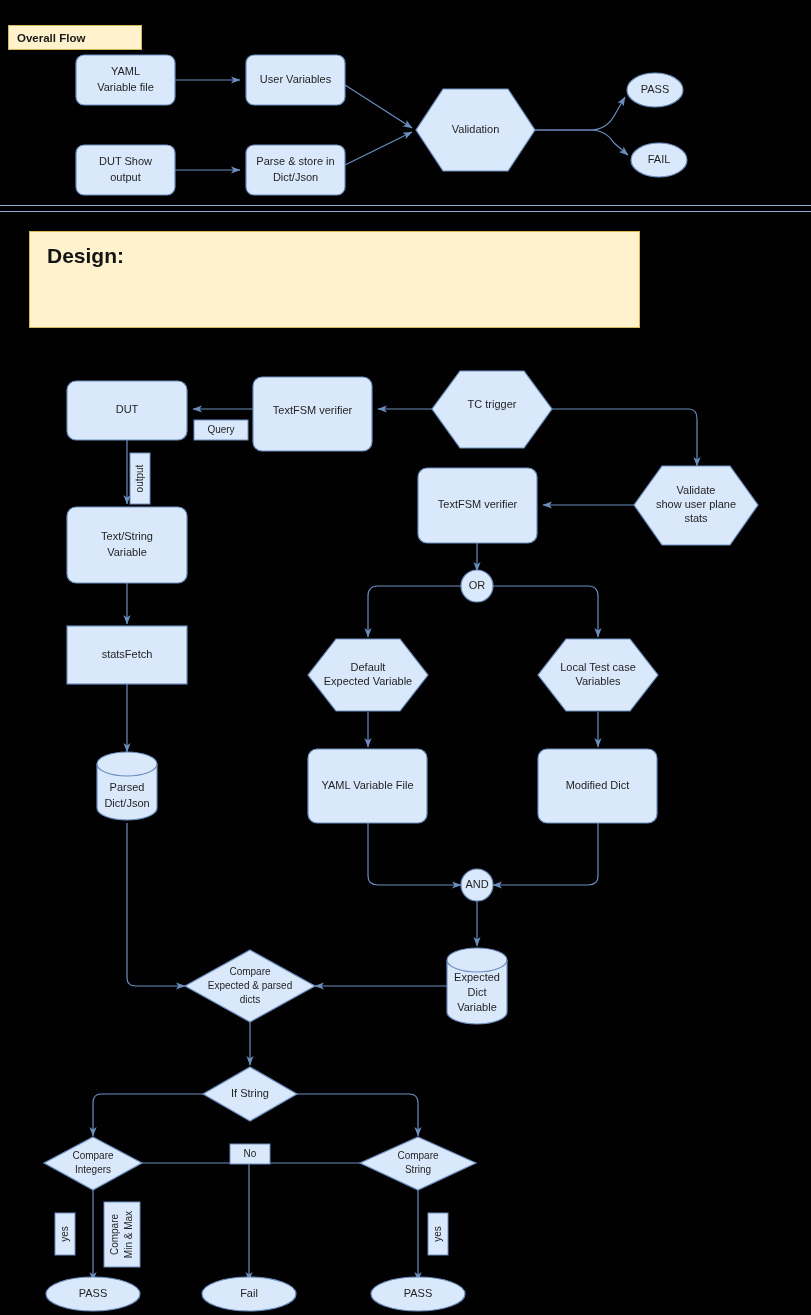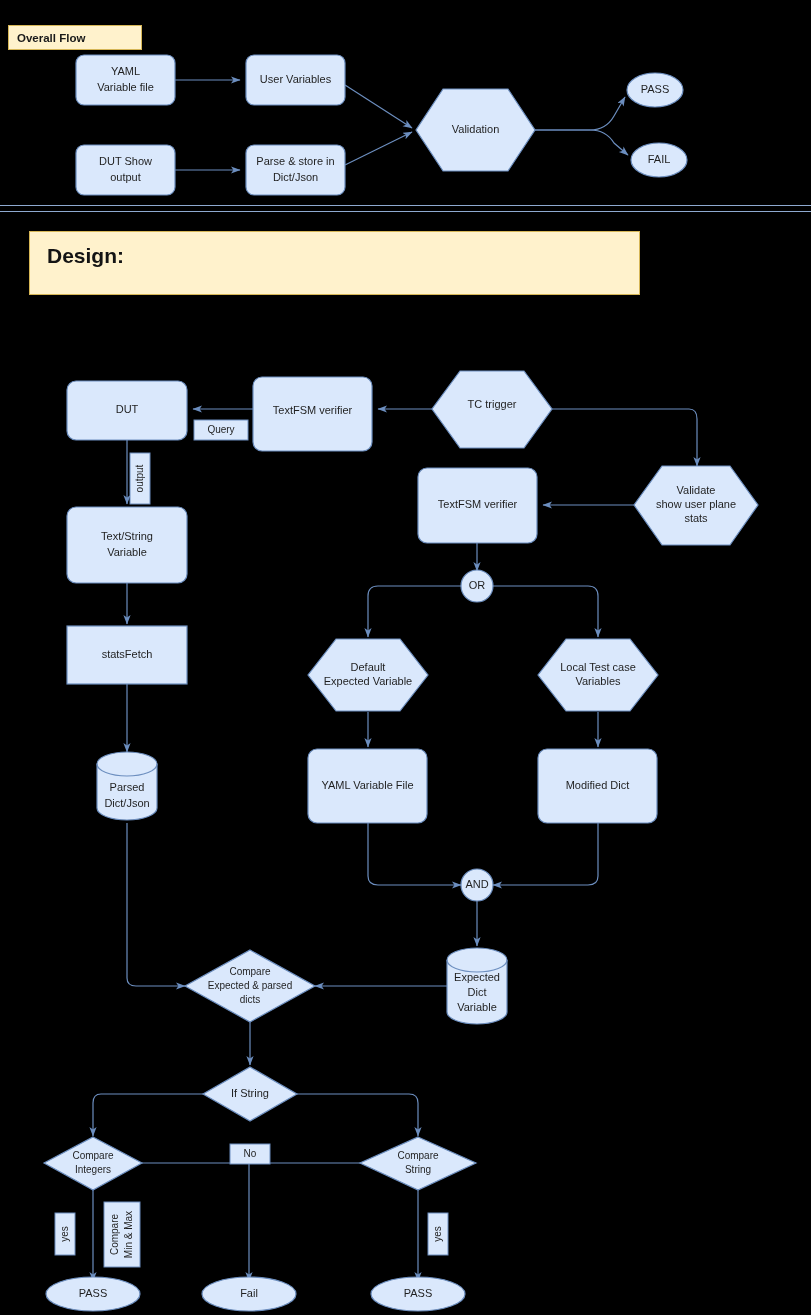--- a/index.html
+++ b/index.html
@@ -59,21 +59,21 @@
   }
   #overall-flow-banner {
     left: 8px; top: 2px; width: 134px; height: 25px;
     display: flex; align-items: center; padding-left: 8px; margin-top: 23px;
   }
   #overall-flow-banner .txt {
     font-family: "Liberation Sans", sans-serif;
     font-size: 11.5px; font-weight: bold; color: #1a1a1a;
   }
   #design-banner {
-    left: 29px; top: 231px; width: 611px; height: 64px;
+    left: 29px; top: 231px; width: 611px; height: 97px;
     padding: 10px 14px;
   }
   #design-banner .dtitle {
     font-family: "Liberation Sans", sans-serif;
     font-size: 21px; font-weight: bold; color: #141414;
     margin: 2px 0 0 3px; line-height: 1.1;
   }
   #design-banner .dsub {
     font-family: "Liberation Sans", sans-serif;
     font-size: 9.5px; color: #1a1a1a;

